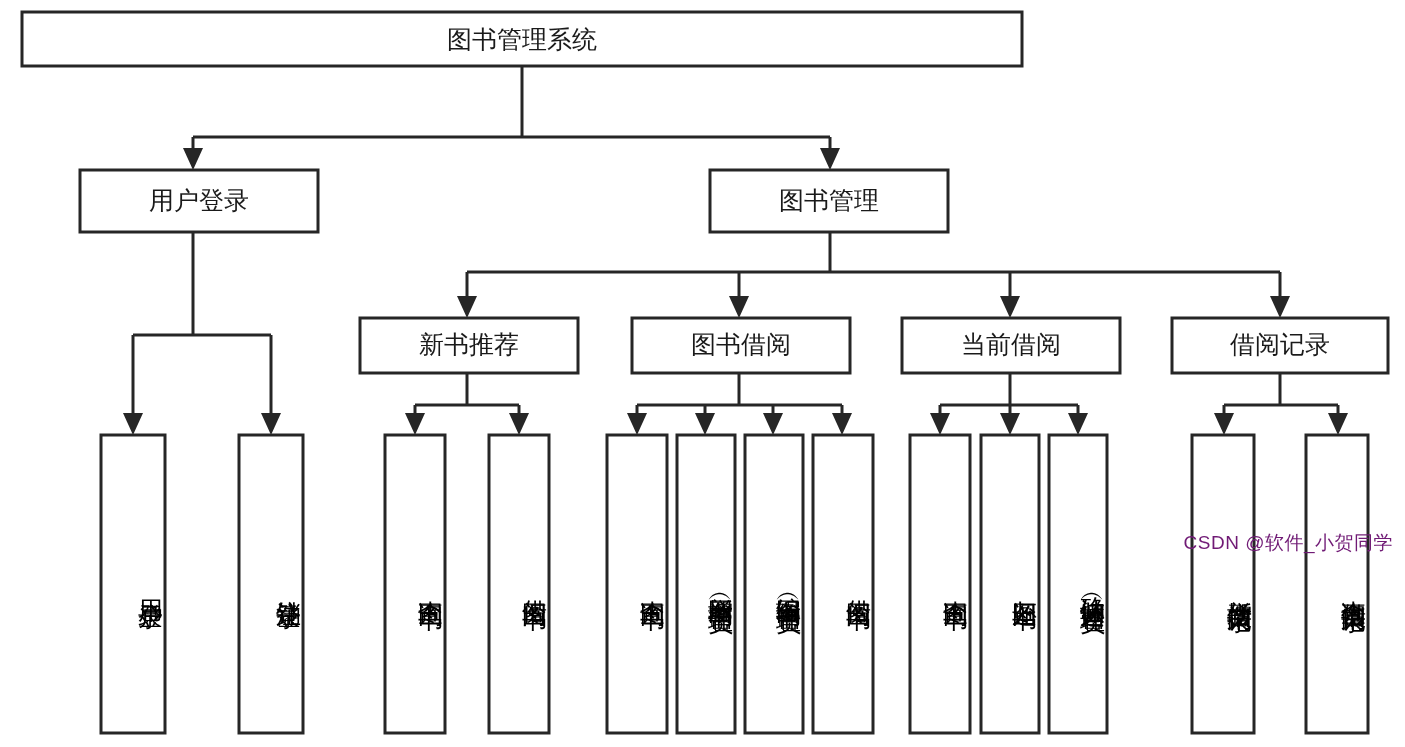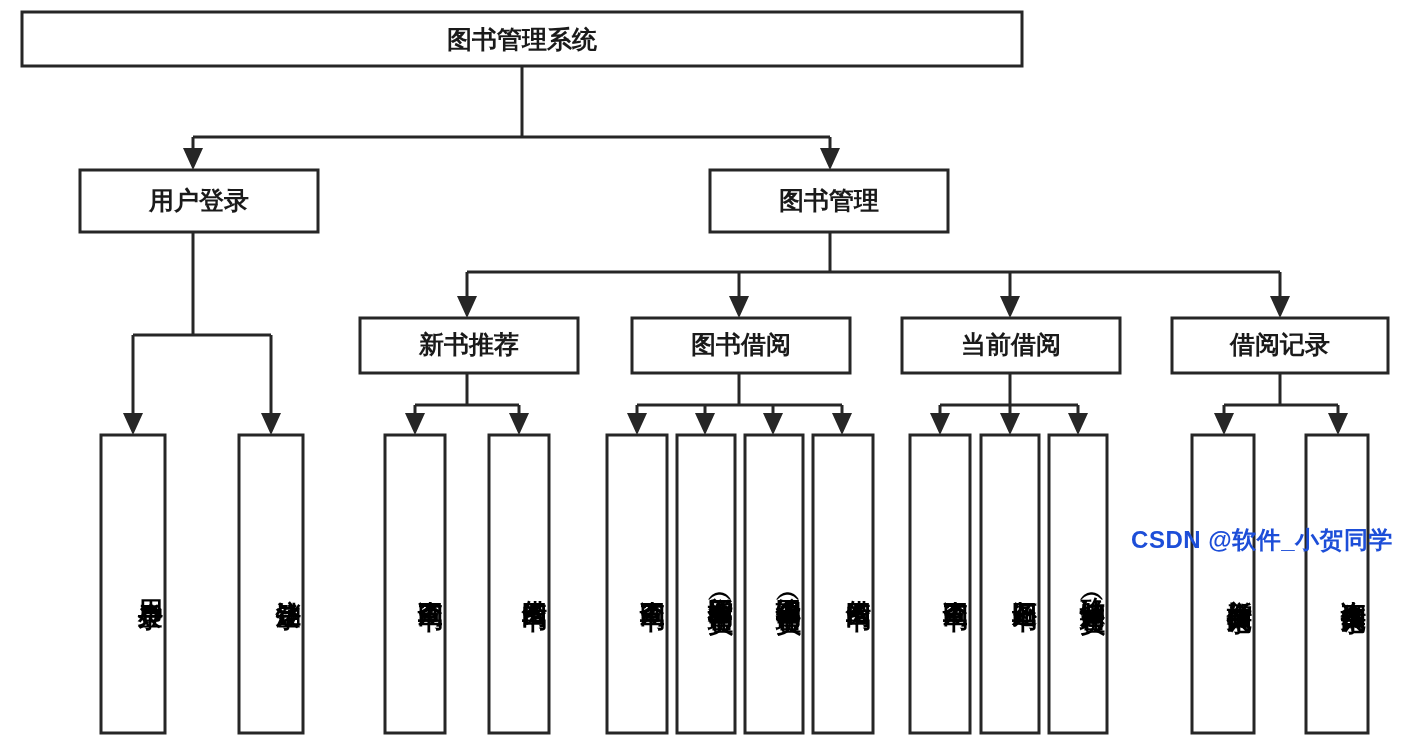--- a/index.html
+++ b/index.html
@@ -11,21 +11,20 @@
     width: 1405px;
     height: 747px;
     font-family: "Liberation Sans", "DejaVu Sans", sans-serif;
     overflow: hidden;
     position: relative;
   }
   #diagram-root {
     position: relative;
     width: 1405px;
     height: 562px;
-    font-weight: bold;
   }
   svg#tree-svg {
     position: absolute;
     left: 0;
     top: 0;
     width: 1405px;
     height: 747px;
     display: block;
   }
   .node-box {
@@ -73,22 +72,22 @@
     pointer-events: none;
     display: flex;
     justify-content: center;
     align-items: flex-start;
   }
   .watermark {
     position: absolute;
     right: 12px;
     bottom: 6px;
     font-family: "Liberation Sans", "DejaVu Sans", sans-serif;
-    font-size: 24px;
-    color: #1d4ed8;
+    font-size: 19px;
+    color: #701a75;
     letter-spacing: 0.5px;
     white-space: nowrap;
     text-align: center;
   }
 </style>
 </head>
 <body>
 
 <div id="diagram-root">
 

